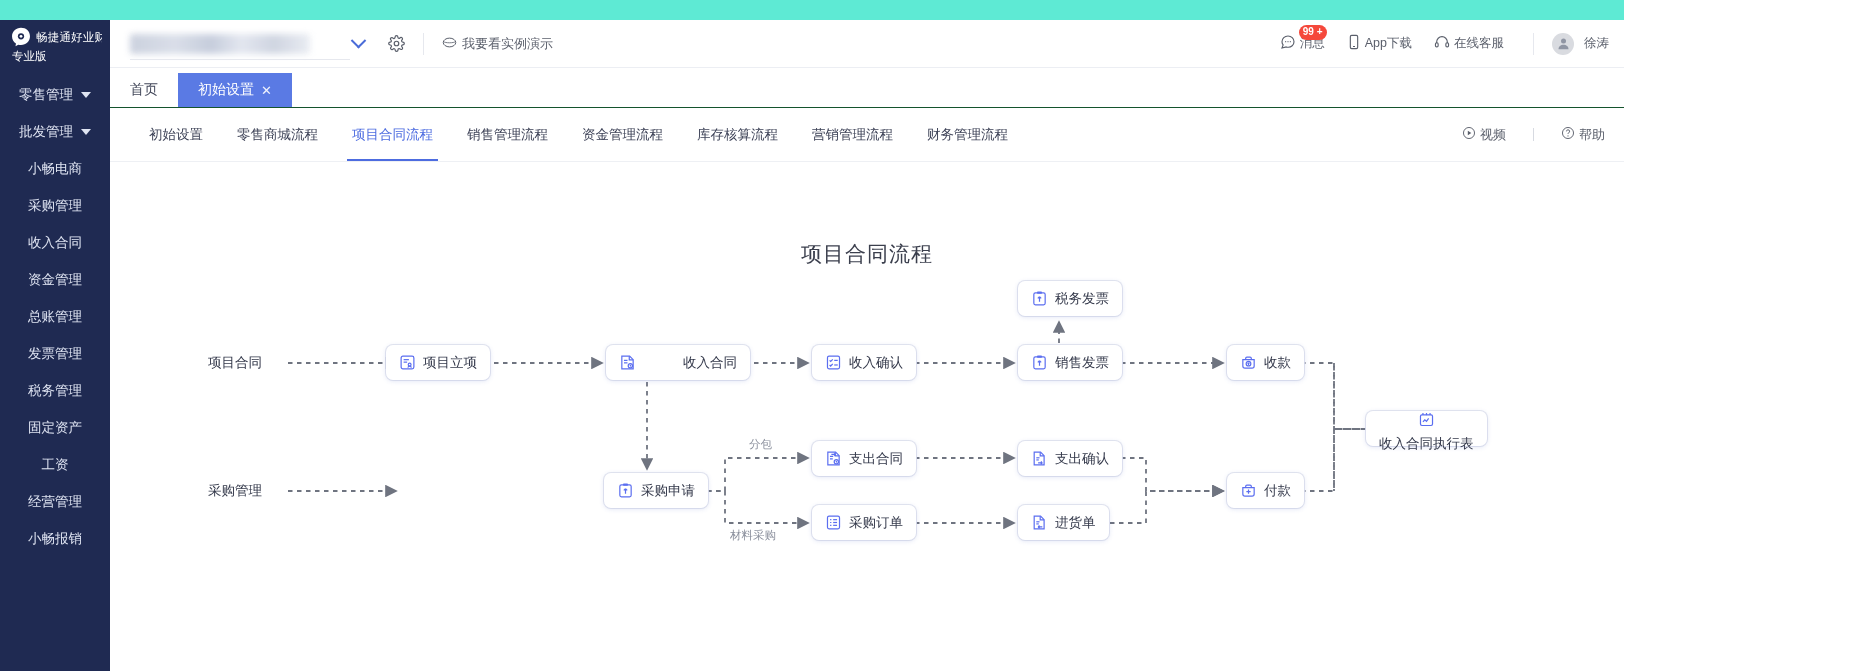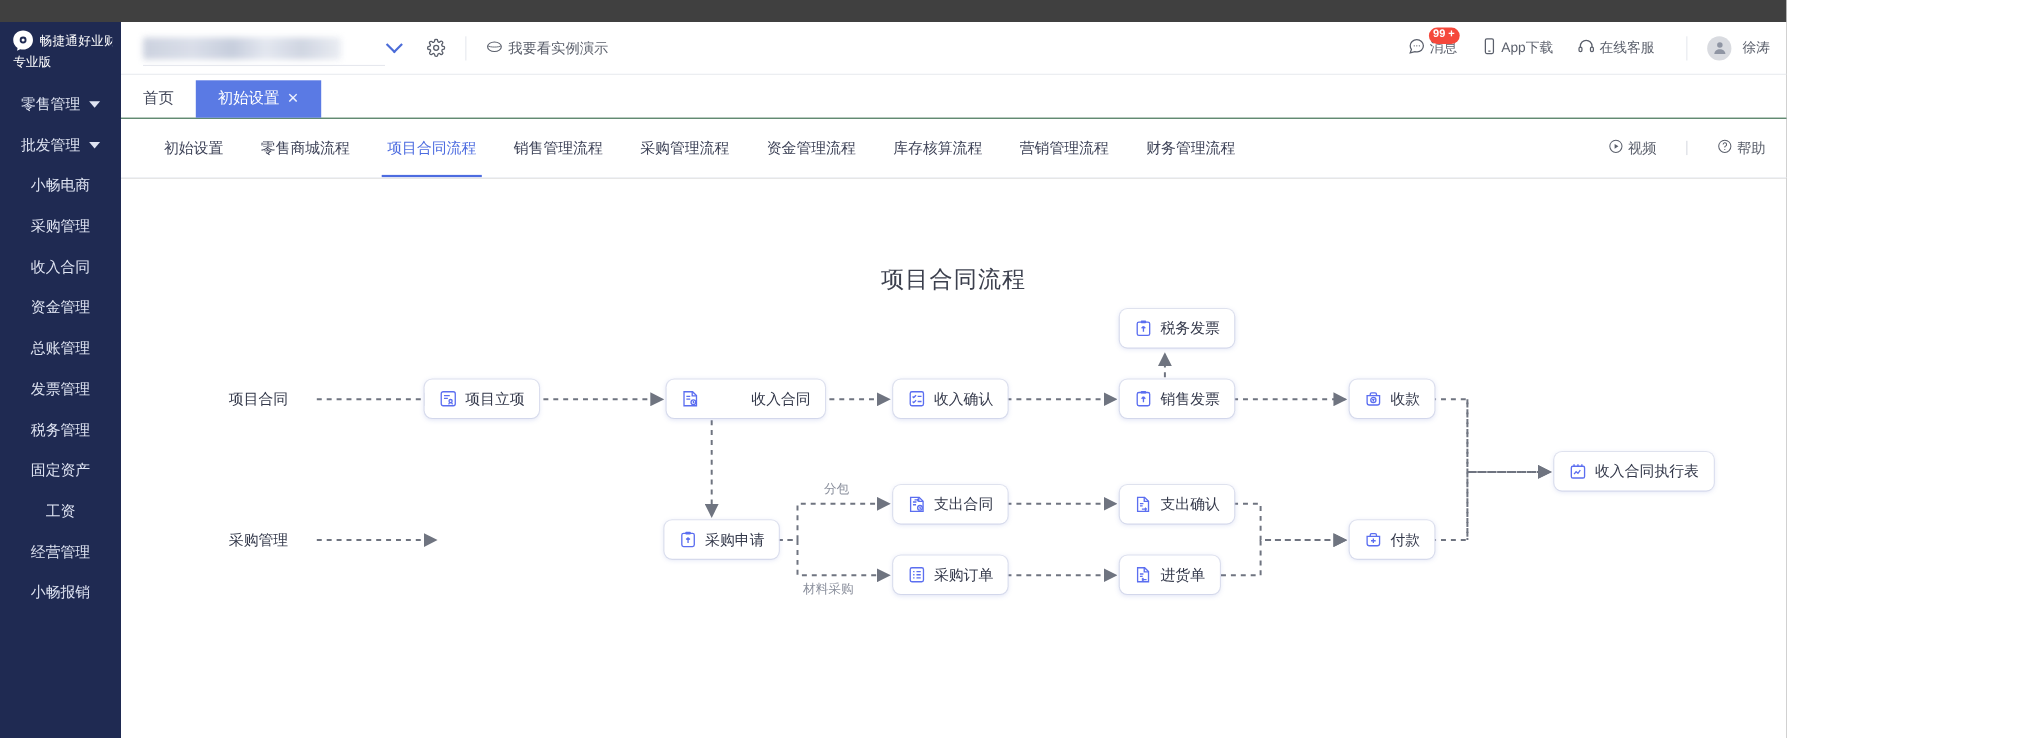--- a/index.html
+++ b/index.html
@@ -2,21 +2,21 @@
 <html><head>
 <meta charset="utf-8">
 <style>
   * { box-sizing: border-box; margin:0; padding:0; }
   html,body { width:1856px; height:671px; overflow:hidden; }
   body {
     font-family:"Liberation Sans","DejaVu Sans",sans-serif;
     background:#ffffff; color:#333;
     font-size:13px;
   }
-  .app { position:relative; width:1624px; height:671px; background:#404040; }
+  .app { position:relative; width:1624px; height:671px; background:#5eead4; }
 
   
   .sidebar {
     position:absolute; left:0; top:20px; width:110px; height:651px;
     background:#1f2a52;
   }
   .brand { height:48px; padding:6px 8px 0 10px; position:relative; }
   .brand-row { display:flex; align-items:center; gap:4px; }
   .logo-mark {
     width:22px; height:22px; flex:0 0 22px;
@@ -295,23 +295,20 @@
       <div class="sectab">
           <span>零售商城流程</span>
         </div>
       <div class="sectab active">
           <span>项目合同流程</span>
         </div>
       <div class="sectab">
           <span>销售管理流程</span>
         </div>
       <div class="sectab">
-          <span>采购管理流程</span>
-        </div>
-      <div class="sectab">
           <span>资金管理流程</span>
         </div>
       <div class="sectab">
           <span>库存核算流程</span>
         </div>
       <div class="sectab">
           <span>营销管理流程</span>
         </div>
       <div class="sectab">
           <span>财务管理流程</span>
@@ -461,21 +458,21 @@
         <svg width="17" height="17" viewBox="0 0 24 24" fill="none" stroke="#5b6ef0" stroke-width="1.7">
           <path d="M4 8h16v9a3 3 0 0 1-3 3H7a3 3 0 0 1-3-3z"></path>
           <path d="M8 8V6.2c0-1 .8-1.8 1.8-1.8h4.4c1 0 1.8.8 1.8 1.8V8"></path>
           <circle cx="12" cy="13.6" r="3.3"></circle>
           <path d="M10.7 12.4l1.3 1.3 1.3-1.3M12 13.7v1.8"></path>
         </svg>
       </span>
       <span>收款</span>
     </div>
 
-    <div class="node" style="left:1303px; top:249px;">
+    <div class="node" style="left:1256px; top:249px;flex-direction:column;">
       <span class="nicon">
         <svg width="17" height="17" viewBox="0 0 24 24" fill="none" stroke="#5b6ef0" stroke-width="1.7">
           <rect x="3.5" y="5.5" width="17" height="15" rx="2"></rect>
           <line x1="7" y1="2.8" x2="7" y2="5.8"></line>
             <line x1="12" y1="2.8" x2="12" y2="5.8"></line>
             <line x1="17" y1="2.8" x2="17" y2="5.8"></line>
           <path d="M7 15.5l2.6-3 2.4 2 3-4.2"></path>
         </svg>
       </span>
       <span>收入合同执行表</span>

